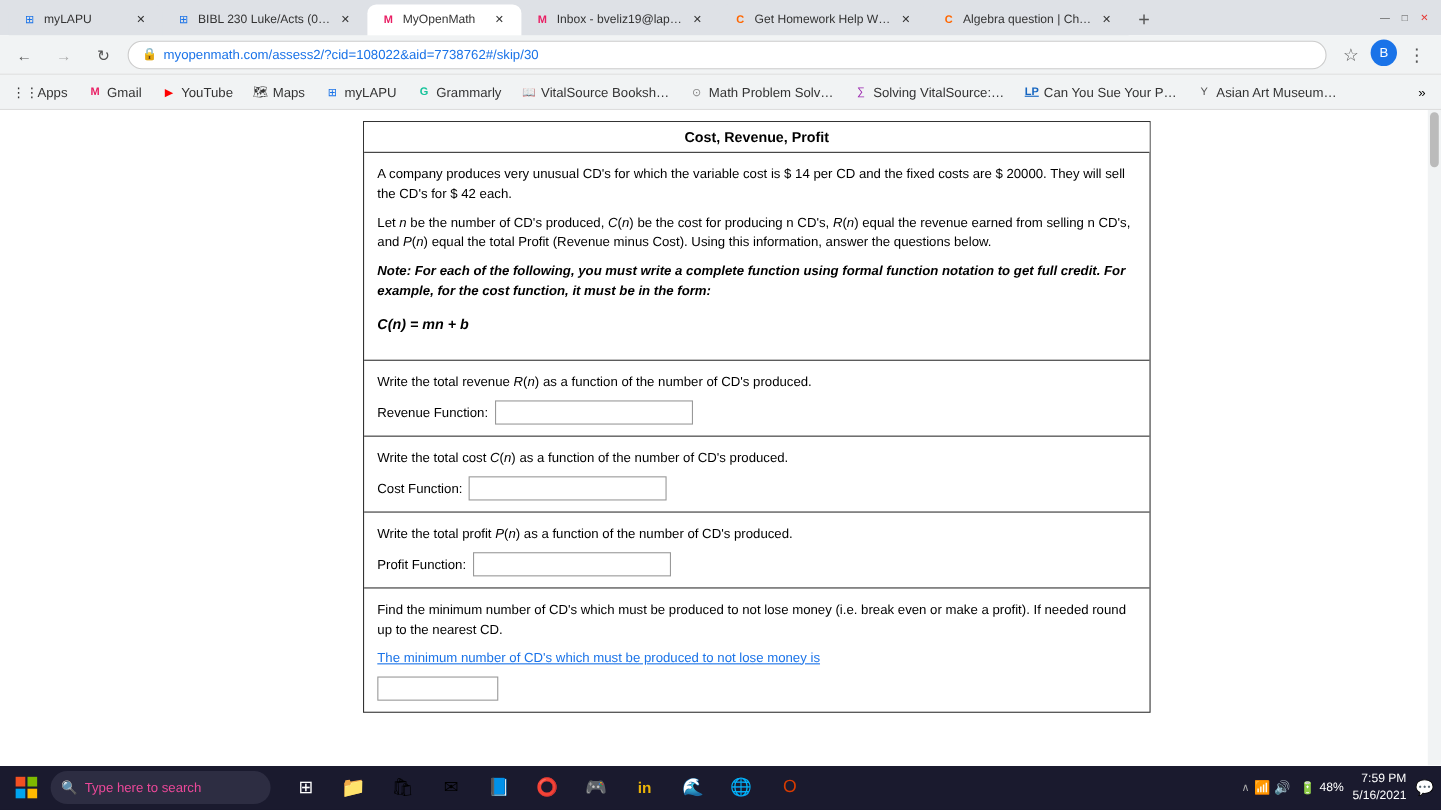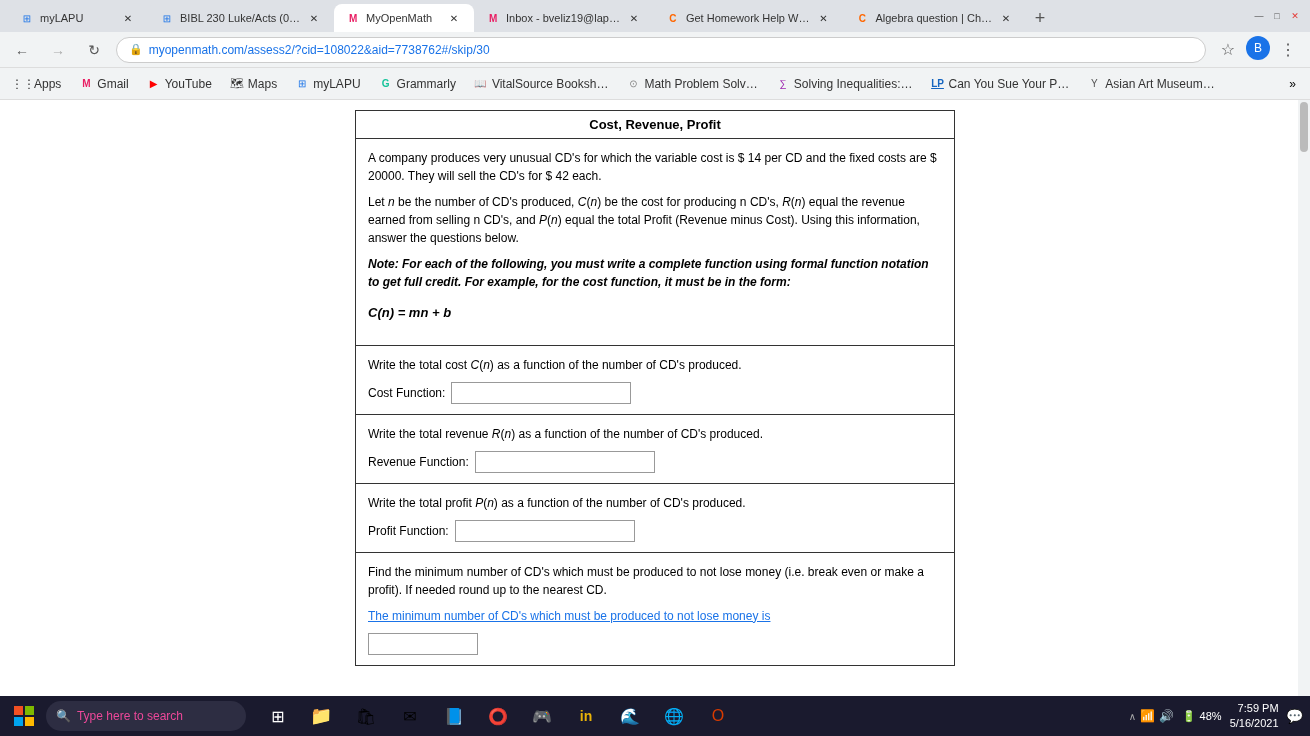--- a/index.html
+++ b/index.html
@@ -182,21 +182,21 @@
       padding: 10px 0;
     }
     .page-content {
       width: 650px;
       margin: 0 auto;
     }
 
     
     .question-container {
       border: 1px solid #333;
-      width: 600px;
+      width: 716px;
       margin: 0 auto;
     }
     .question-title {
       text-align: center;
       font-weight: bold;
       font-size: 13px;
       border-bottom: 1px solid #333;
       padding: 6px;
       background: #fff;
     }
@@ -421,21 +421,21 @@
   <div class="bookmark-item">
     <span class="bm-favicon" style="color:#e65100;">📖</span>
     <span>VitalSource Booksh…</span>
   </div>
   <div class="bookmark-item">
     <span class="bm-favicon" style="color:#888;">⊙</span>
     <span>Math Problem Solv…</span>
   </div>
   <div class="bookmark-item">
     <span class="bm-favicon" style="color:#9c27b0;">∑</span>
-    <span>Solving Inequalities:…</span>
+    <span>Solving VitalSource:…</span>
   </div>
   <div class="bookmark-item">
     <span class="bm-favicon" style="font-size:10px;color:#1565c0;font-weight:bold;text-decoration:underline;">LP</span>
     <span>Can You Sue Your P…</span>
   </div>
   <div class="bookmark-item">
     <span class="bm-favicon" style="color:#555;">Y</span>
     <span>Asian Art Museum…</span>
   </div>
   <span class="bm-more">»</span>
@@ -460,34 +460,34 @@
           equal the total Profit (Revenue minus Cost). Using this information, answer the questions below.
         </p>
         <p class="note">Note: For each of the following, you must write a complete function using formal function notation to get full credit. For example, for the cost function, it must be in the form:</p>
         <p class="math-formula">
           <span class="italic">C</span>(<span class="italic">n</span>) = <span class="italic">mn</span> + <span class="italic">b</span>
         </p>
       </div>
 
       <div class="sub-question">
         <p>
+          Write the total revenue <span class="italic">R</span>(<span class="italic">n</span>) as a function of the number of CD's produced.
+        </p>
+        <div class="function-row">
+          <span class="function-label">Revenue Function:</span>
+          <input class="function-input" type="text" style="">
+        </div>
+      </div>
+
+      <div class="sub-question">
+        <p>
           Write the total cost <span class="italic">C</span>(<span class="italic">n</span>) as a function of the number of CD's produced.
         </p>
         <div class="function-row">
           <span class="function-label">Cost Function:</span>
-          <input class="function-input" type="text" style="">
-        </div>
-      </div>
-
-      <div class="sub-question">
-        <p>
-          Write the total revenue <span class="italic">R</span>(<span class="italic">n</span>) as a function of the number of CD's produced.
-        </p>
-        <div class="function-row">
-          <span class="function-label">Revenue Function:</span>
           <input class="function-input" type="text" style="">
         </div>
       </div>
 
       <div class="sub-question">
         <p>
           Write the total profit <span class="italic">P</span>(<span class="italic">n</span>) as a function of the number of CD's produced.
         </p>
         <div class="function-row">
           <span class="function-label">Profit Function:</span>

